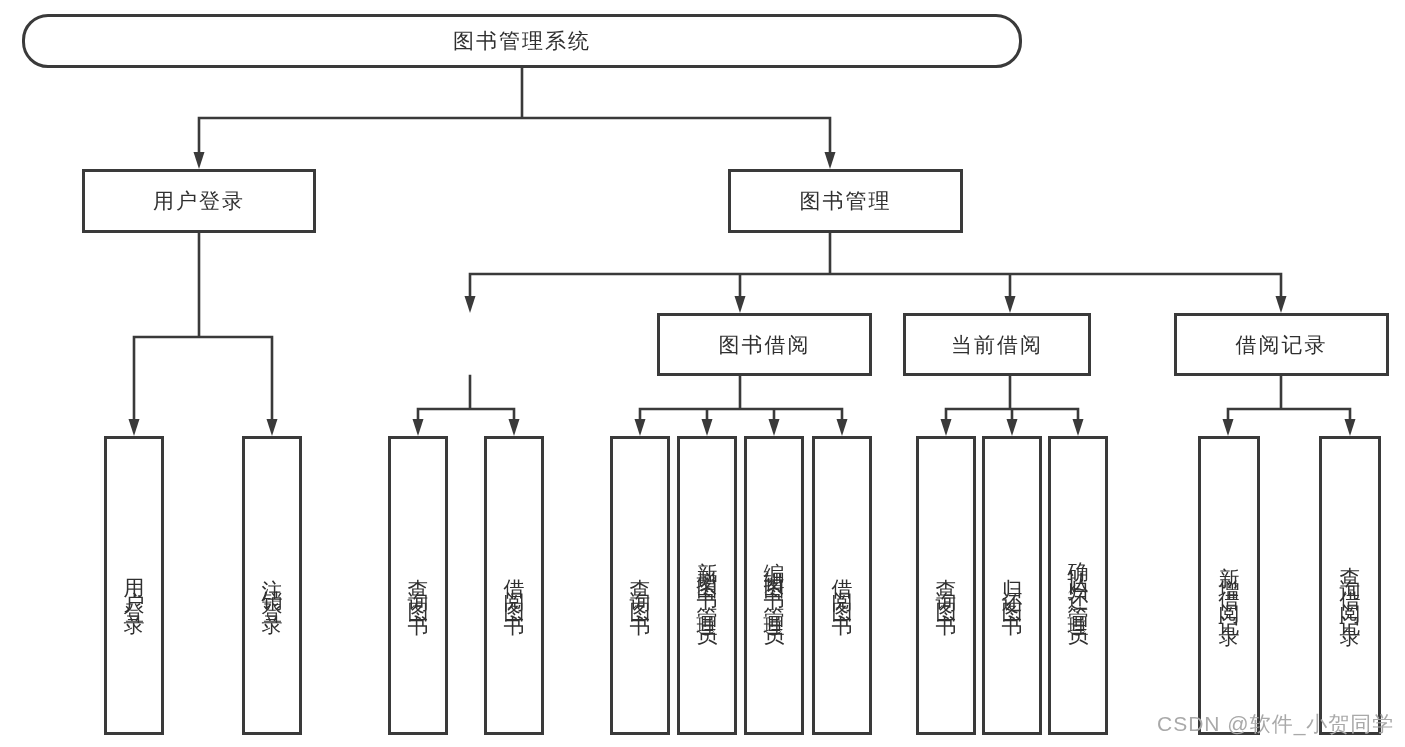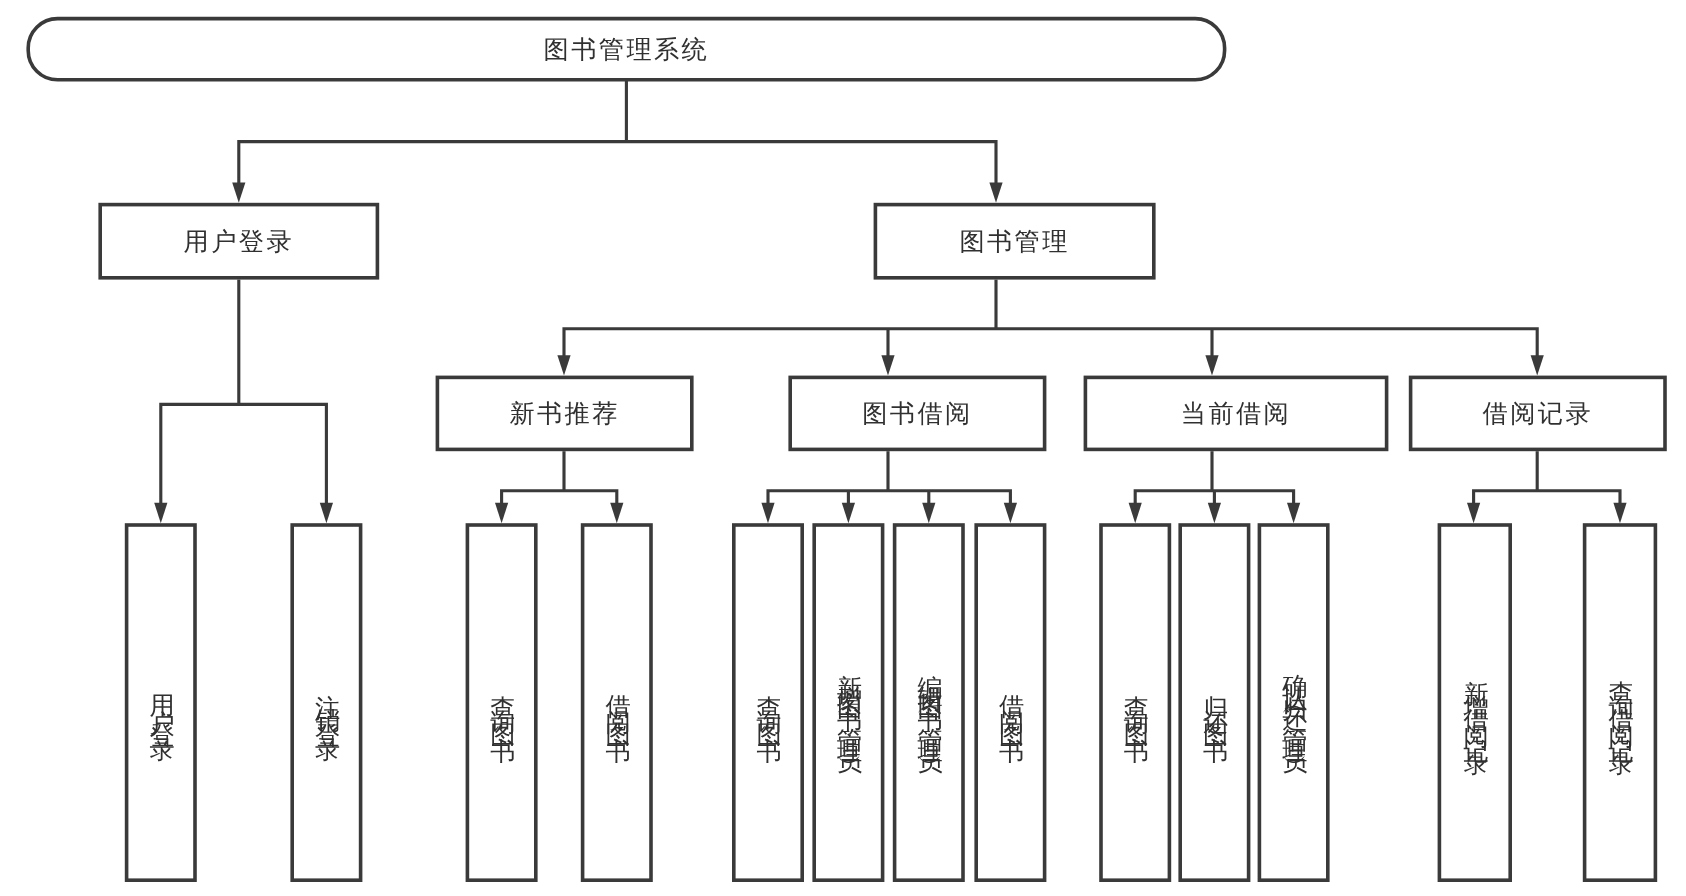--- a/index.html
+++ b/index.html
@@ -99,37 +99,37 @@
       <polygon points="1222.5,419 1233.5,419 1228,436"></polygon>
       <polygon points="1344.5,419 1355.5,419 1350,436"></polygon>
     </g>
   </svg>
 
   <div class="node" style="left:22px; top:14px; width:1000px; height:54px;border-radius:26px;">图书管理系统</div>
 
   <div class="node" style="left:82px; top:169px; width:234px; height:64px;">用户登录</div>
   <div class="node" style="left:712px; top:169px; width:235px; height:64px;margin-left:16px;">图书管理</div>
 
-  <div class="node" style="left:363px; top:313px; width:215px; height:63px;">新书推荐</div>
   <div class="node" style="left:633px; top:313px; width:215px; height:63px;margin-left:24px;">图书借阅</div>
-  <div class="node" style="left:903px; top:313px; width:254px; height:63px;text-align:center;">当前借阅</div>
+  <div class="node" style="left:903px; top:313px; width:188px; height:63px;text-align:center;">当前借阅</div>
   <div class="node" style="left:1174px; top:313px; width:215px; height:63px;">借阅记录</div>
 
   <div class="node vert" style="left:104px; top:436px; width:60px; height:299px;">用户登录</div>
   <div class="node vert" style="left:242px; top:436px; width:60px; height:299px;">注销登录</div>
 
   <div class="node vert" style="left:388px; top:436px; width:60px; height:299px;">查询图书</div>
   <div class="node vert" style="left:484px; top:436px; width:60px; height:299px;">借阅图书</div>
 
   <div class="node vert" style="left:610px; top:436px; width:60px; height:299px;">查询图书</div>
   <div class="node vert long" style="left:677px; top:436px; width:60px; height:299px;">新增图书（管理员）</div>
   <div class="node vert long" style="left:744px; top:436px; width:60px; height:299px;">编辑图书（管理员）</div>
   <div class="node vert" style="left:812px; top:436px; width:60px; height:299px;">借阅图书</div>
 
   <div class="node vert" style="left:916px; top:436px; width:60px; height:299px;">查询图书</div>
   <div class="node vert" style="left:982px; top:436px; width:60px; height:299px;">归还图书</div>
   <div class="node vert long" style="left:1048px; top:436px; width:60px; height:299px;">确认归还（管理员）</div>
 
   <div class="node vert" style="left:1198px; top:436px; width:62px; height:299px;">新增借阅记录</div>
   <div class="node vert" style="left:1319px; top:436px; width:62px; height:299px;">查询借阅记录</div>
 
+  <div class="watermark">CSDN @软件_小贺同学</div>
 
 </div>
 
 </body></html>

